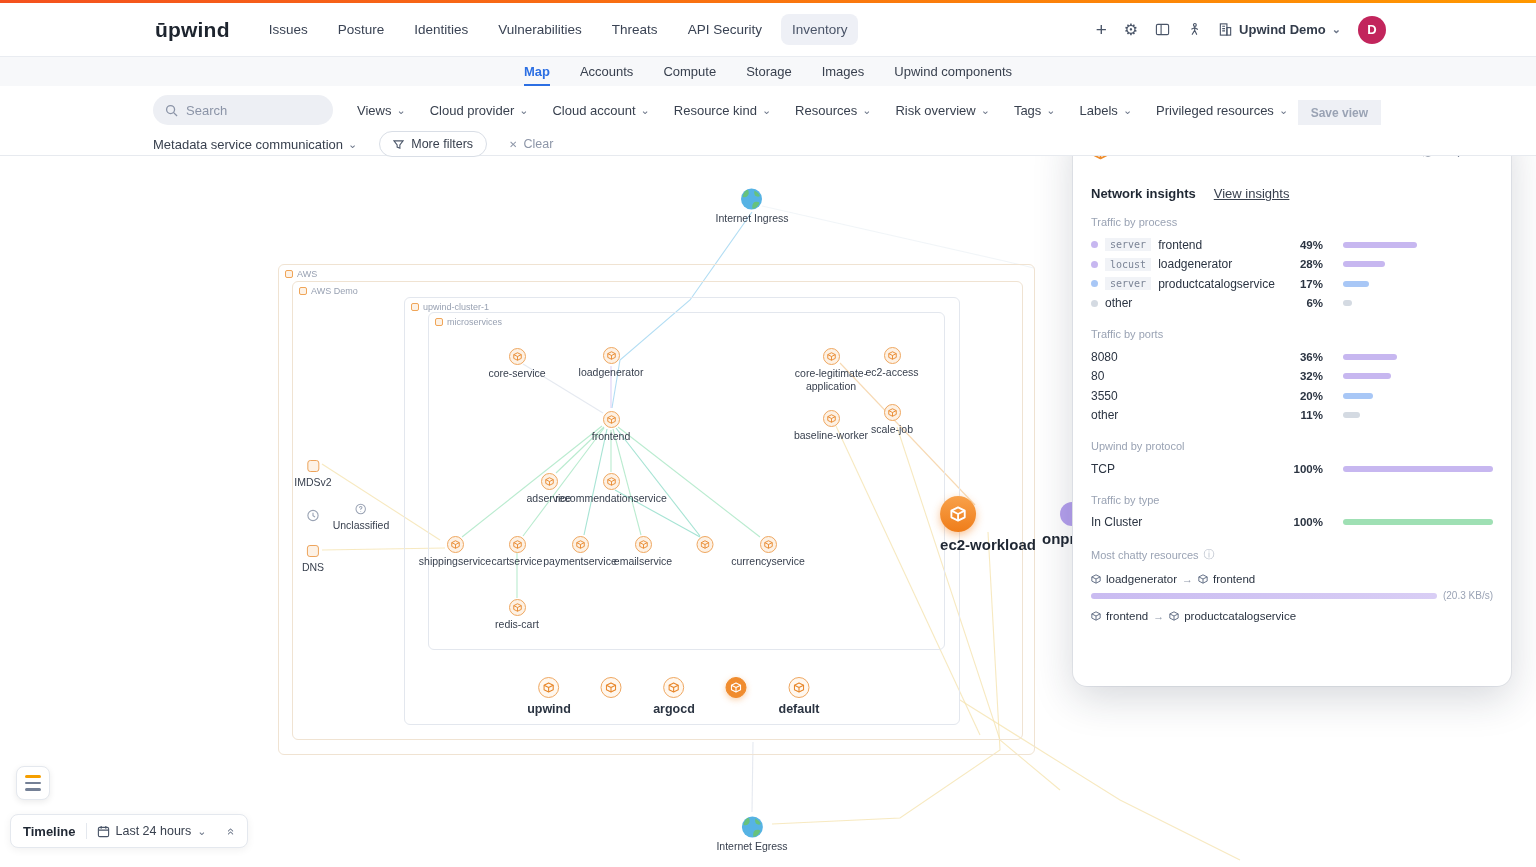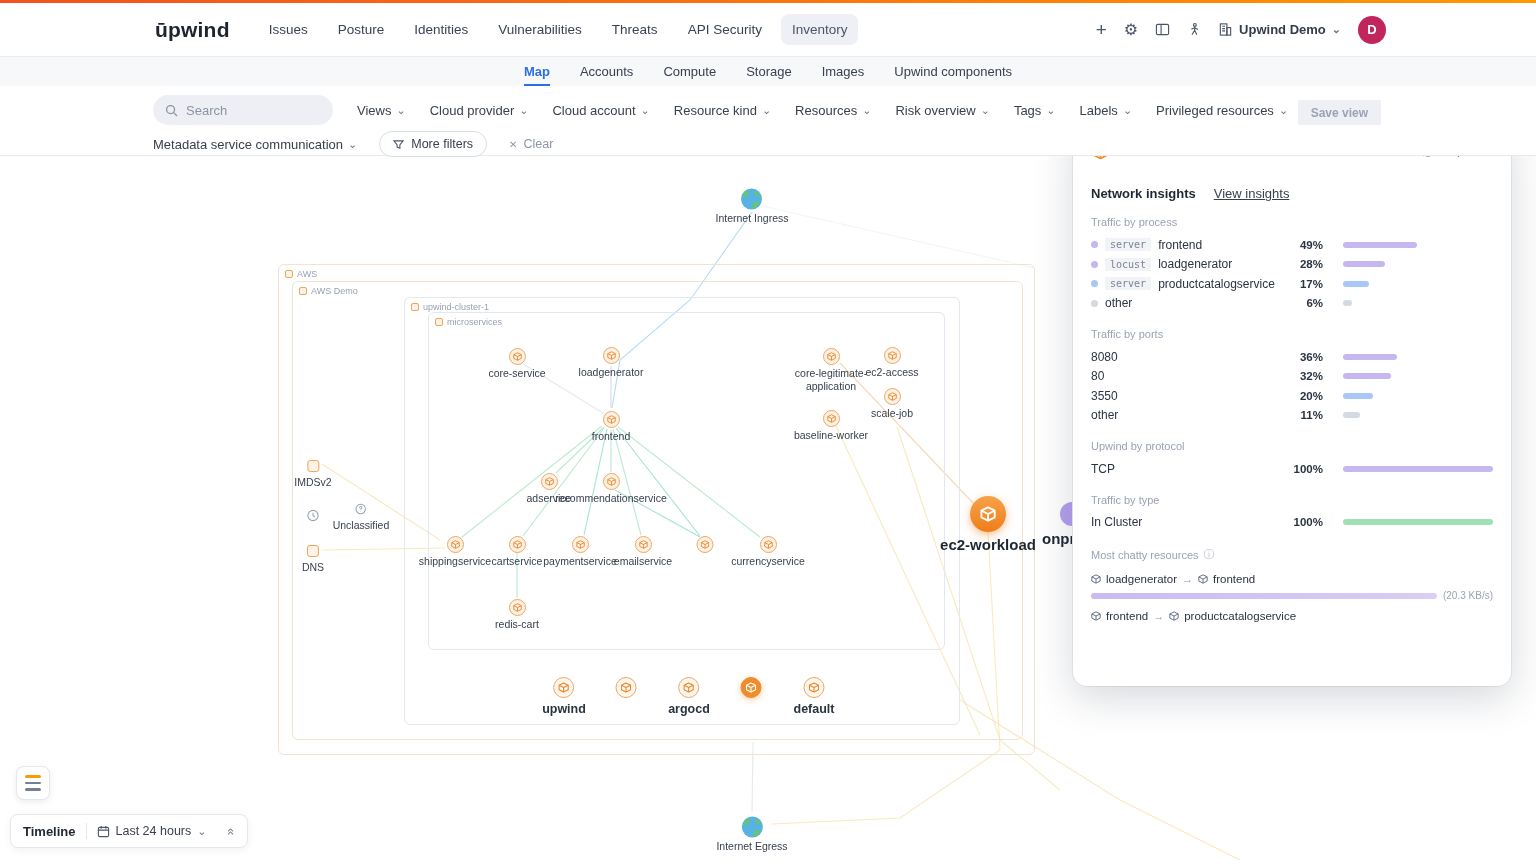--- a/index.html
+++ b/index.html
@@ -51,30 +51,30 @@
   .grp { position: absolute; border: 1px solid; border-radius: 6px; }
   .grp-label { position: absolute; top: 4px; left: 6px; display: flex; gap: 4px; align-items: center;
     font-size: 9px; color: #98a1b2; white-space: nowrap; }
   .grp-ic { width: 8px; height: 8px; border-radius: 2px; border: 1px solid #f0a558; background: #fdf2e6; display: inline-block; }
   .node { position: absolute; transform: translateX(-50%); display: flex; flex-direction: column; align-items: center; cursor: pointer; }
   .node-ic { width: 17px; height: 17px; border-radius: 50%; background: #fdf1e4; border: 1px solid #efa760;
     display: flex; align-items: center; justify-content: center; }
   .node-label { margin-top: 2px; font-size: 10.5px; color: #39414f; text-align: center; line-height: 1.25; }
   .globe-node { position: absolute; transform: translateX(-50%); display: flex; flex-direction: column; align-items: center; cursor: pointer; }
   .globe-label { margin-top: 2px; font-size: 10.5px; color: #39414f; }
-  .ns-node { position: absolute; transform: translateX(-50%); display: flex; flex-direction: column; align-items: center; cursor: pointer; margin-left: 15px; }
+  .ns-node { position: absolute; transform: translateX(-50%); display: flex; flex-direction: column; align-items: center; cursor: pointer; }
   .ns-ic { width: 21px; height: 21px; border-radius: 50%; border: 1px solid #efa760; background: #fff7ee;
     display: flex; align-items: center; justify-content: center; }
   .ns-ic.filled { background: #f08c2e; border-color: #f08c2e; box-shadow: 0 2px 6px rgba(240,140,46,.4); }
   .ns-label { margin-top: 4px; font-size: 12.5px; font-weight: 700; color: #2b3442; }
   .left-item { position: absolute; transform: translateX(-50%); display: flex; flex-direction: column; align-items: center; cursor: pointer; }
   .li-ic { display: flex; align-items: center; justify-content: center; }
   .li-chip { width: 12px; height: 12px; border-radius: 3px; border: 1px solid #eda45c; background: #fdf2e6; }
   .li-label { margin-top: 4px; font-size: 10.5px; color: #39414f; }
-  .big-node { position: absolute; transform: translateX(-50%); display: flex; flex-direction: column; align-items: center; cursor: pointer; }
+  .big-node { position: absolute; transform: translateX(-50%); display: flex; flex-direction: column; align-items: flex-start; cursor: pointer; }
   .big-ic { width: 36px; height: 36px; border-radius: 50%; background: linear-gradient(180deg,#f8a14a,#ef7d1a);
     display: flex; align-items: center; justify-content: center; box-shadow: 0 3px 8px rgba(239,125,26,.45); }
   .big-label { margin-top: 4px; font-size: 15px; font-weight: 700; color: #1f2733; }
   .partial-ic { position: absolute; width: 24px; height: 24px; border-radius: 50%; background: #b5a0ee; }
   .partial-label { position: absolute; font-size: 15px; font-weight: 700; color: #1f2733; }
 
   
   .panel { position: absolute; left: 1073px; top: 123px; width: 438px; height: 563px; background: #fff;
     border-radius: 14px; box-shadow: 0 12px 40px rgba(30,40,60,.18), 0 0 0 1px #eef0f4; z-index: 20; padding: 0 18px; }
   .p-head { display: flex; align-items: center; gap: 9px; padding-top: 18px; }
@@ -208,21 +208,21 @@
       </div>
       <div class="node" style="left: 831px; top: 410px;">
         <span class="node-ic">
           <svg width="9" height="9" viewBox="0 0 12 12" fill="none" stroke="#e8872a" stroke-width="1.2" stroke-linejoin="round">
             <path d="M6 1 L11 3.5 V8.5 L6 11 L1 8.5 V3.5 Z"></path>
             <path d="M1 3.5 L6 6 L11 3.5 M6 6 V11"></path>
           </svg>
         </span>
         <span class="node-label" style="width:130px">baseline-worker</span>
       </div>
-      <div class="node" style="left: 892px; top: 388px;">
+      <div class="node" style="left: 892px; top: 404px;">
         <span class="node-ic">
           <svg width="9" height="9" viewBox="0 0 12 12" fill="none" stroke="#e8872a" stroke-width="1.2" stroke-linejoin="round">
             <path d="M6 1 L11 3.5 V8.5 L6 11 L1 8.5 V3.5 Z"></path>
             <path d="M1 3.5 L6 6 L11 3.5 M6 6 V11"></path>
           </svg>
         </span>
         <span class="node-label" style="width:130px">scale-job</span>
       </div>
       <div class="node" style="left: 549px; top: 473px;">
         <span class="node-ic">

